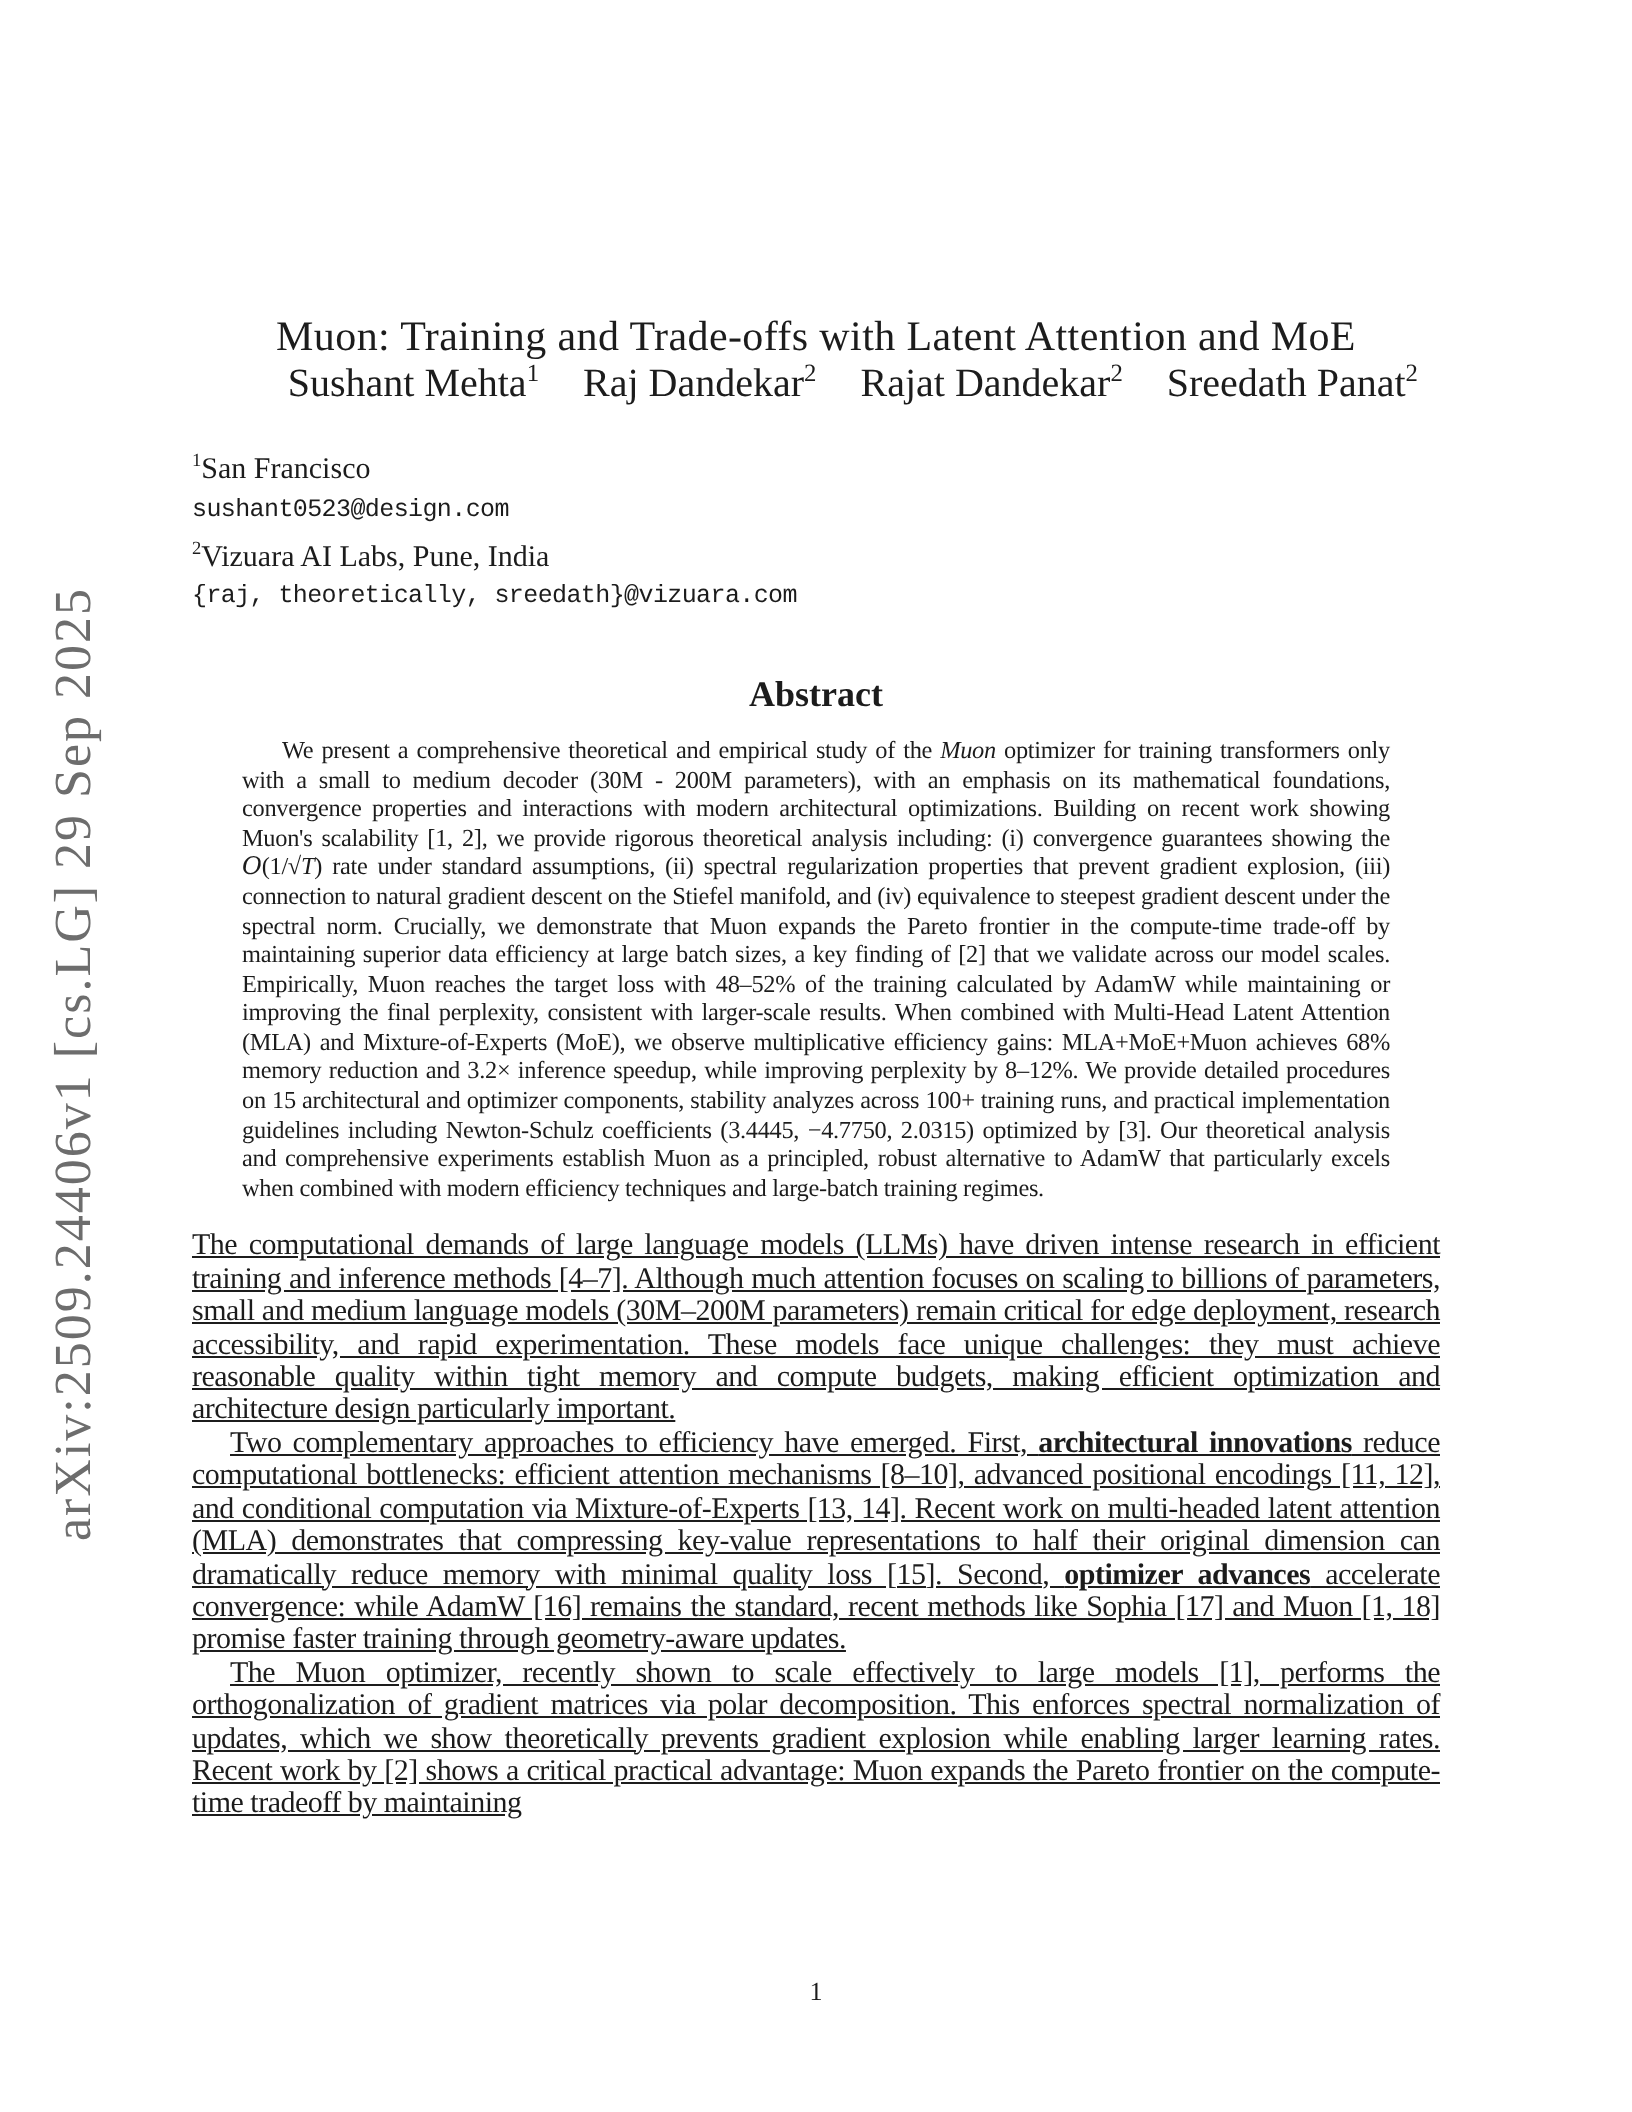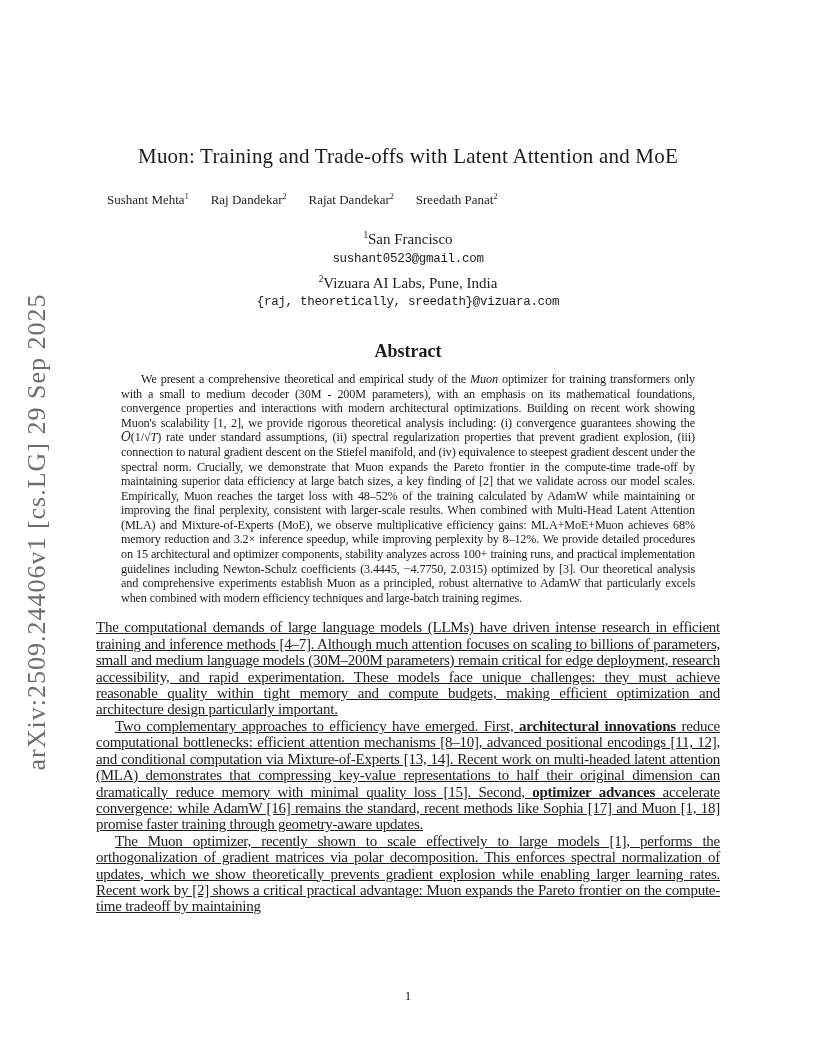--- a/index.html
+++ b/index.html
@@ -20,40 +20,38 @@
     transform: translate(-50%, -50%) rotate(-90deg);
     transform-origin: center;
     white-space: nowrap;
     font-size: 26px;
     letter-spacing: 1px;
     color: #6d6d6d;
   }
   .content {
     position: absolute;
     left: 96px;
-    top: 5px;
+    top: 17px;
     width: 624px;
   }
   .title {
     margin: 139px 0 0 0;
     font-size: 21px;
     font-weight: normal;
     text-align: center;
     letter-spacing: 0.2px;
     line-height: 1.2;
   }
   .authors {
-    margin-top: 23px;
-    text-align: left;
-    font-size: 13px;
+    text-align: right;
+    font-size: 20px;
   }
   .authors .author { margin: 0 11px; white-space: nowrap; }
   sup { font-size: 0.62em; line-height: 0; vertical-align: super; }
   .affil-block {
-    text-align: center;
     margin-top: 22px;
     font-size: 15px;
     line-height: 1.25;
   }
   .affil-block + .affil-block { margin-top: 6px; }
   .affil-email {
     font-family: "Liberation Mono", monospace;
     font-size: 12.5px;
     margin-top: 3px;
     letter-spacing: -0.3px;
@@ -111,21 +109,21 @@
   <div class="arxiv-stamp">arXiv:2509.24406v1  [cs.LG]  29 Sep 2025</div>
 
   <div class="content">
 
     <h1 class="title">Muon: Training and Trade-offs with Latent Attention and MoE</h1>
 
     <div class="authors"><span class="author">Sushant Mehta<sup>1</sup></span><span class="author">Raj Dandekar<sup>2</sup></span><span class="author">Rajat Dandekar<sup>2</sup></span><span class="author">Sreedath Panat<sup>2</sup></span></div>
 
     <div class="affil-block">
       <div><sup>1</sup><span>San Francisco</span></div>
-      <div class="affil-email">sushant0523@gmail.com</div>
+      <div class="affil-email">sushant0523@design.com</div>
     </div>
 
     <div class="affil-block">
       <div><sup>2</sup><span>Vizuara AI Labs, Pune, India</span></div>
       <div class="affil-email">{raj, theoretically, sreedath}@vizuara.com</div>
     </div>
 
     <div class="abstract-heading">Abstract</div>
 
     <div class="abstract-body"><span>We present a comprehensive theoretical and empirical study of the </span><span class="seg-i">Muon</span><span> optimizer for training transformers only with a small to medium decoder (30M - 200M parameters), with an emphasis on its mathematical foundations, convergence properties and interactions with modern architectural optimizations. Building on recent work showing Muon's scalability [1, 2], we provide rigorous theoretical analysis including: (i) convergence guarantees showing the </span><span class="seg-cal">O</span><span>(1/√</span><span class="seg-i">T</span><span>) rate under standard assumptions, (ii) spectral regularization properties that prevent gradient explosion, (iii) connection to natural gradient descent on the Stiefel manifold, and (iv) equivalence to steepest gradient descent under the spectral norm. Crucially, we demonstrate that Muon expands the Pareto frontier in the compute-time trade-off by maintaining superior data efficiency at large batch sizes, a key finding of [2] that we validate across our model scales. Empirically, Muon reaches the target loss with 48–52% of the training calculated by AdamW while maintaining or improving the final perplexity, consistent with larger-scale results. When combined with Multi-Head Latent Attention (MLA) and Mixture-of-Experts (MoE), we observe multiplicative efficiency gains: MLA+MoE+Muon achieves 68% memory reduction and 3.2× inference speedup, while improving perplexity by 8–12%. We provide detailed procedures on 15 architectural and optimizer components, stability analyzes across 100+ training runs, and practical implementation guidelines including Newton-Schulz coefficients (3.4445, −4.7750, 2.0315) optimized by [3]. Our theoretical analysis and comprehensive experiments establish Muon as a principled, robust alternative to AdamW that particularly excels when combined with modern efficiency techniques and large-batch training regimes.</span></div>

